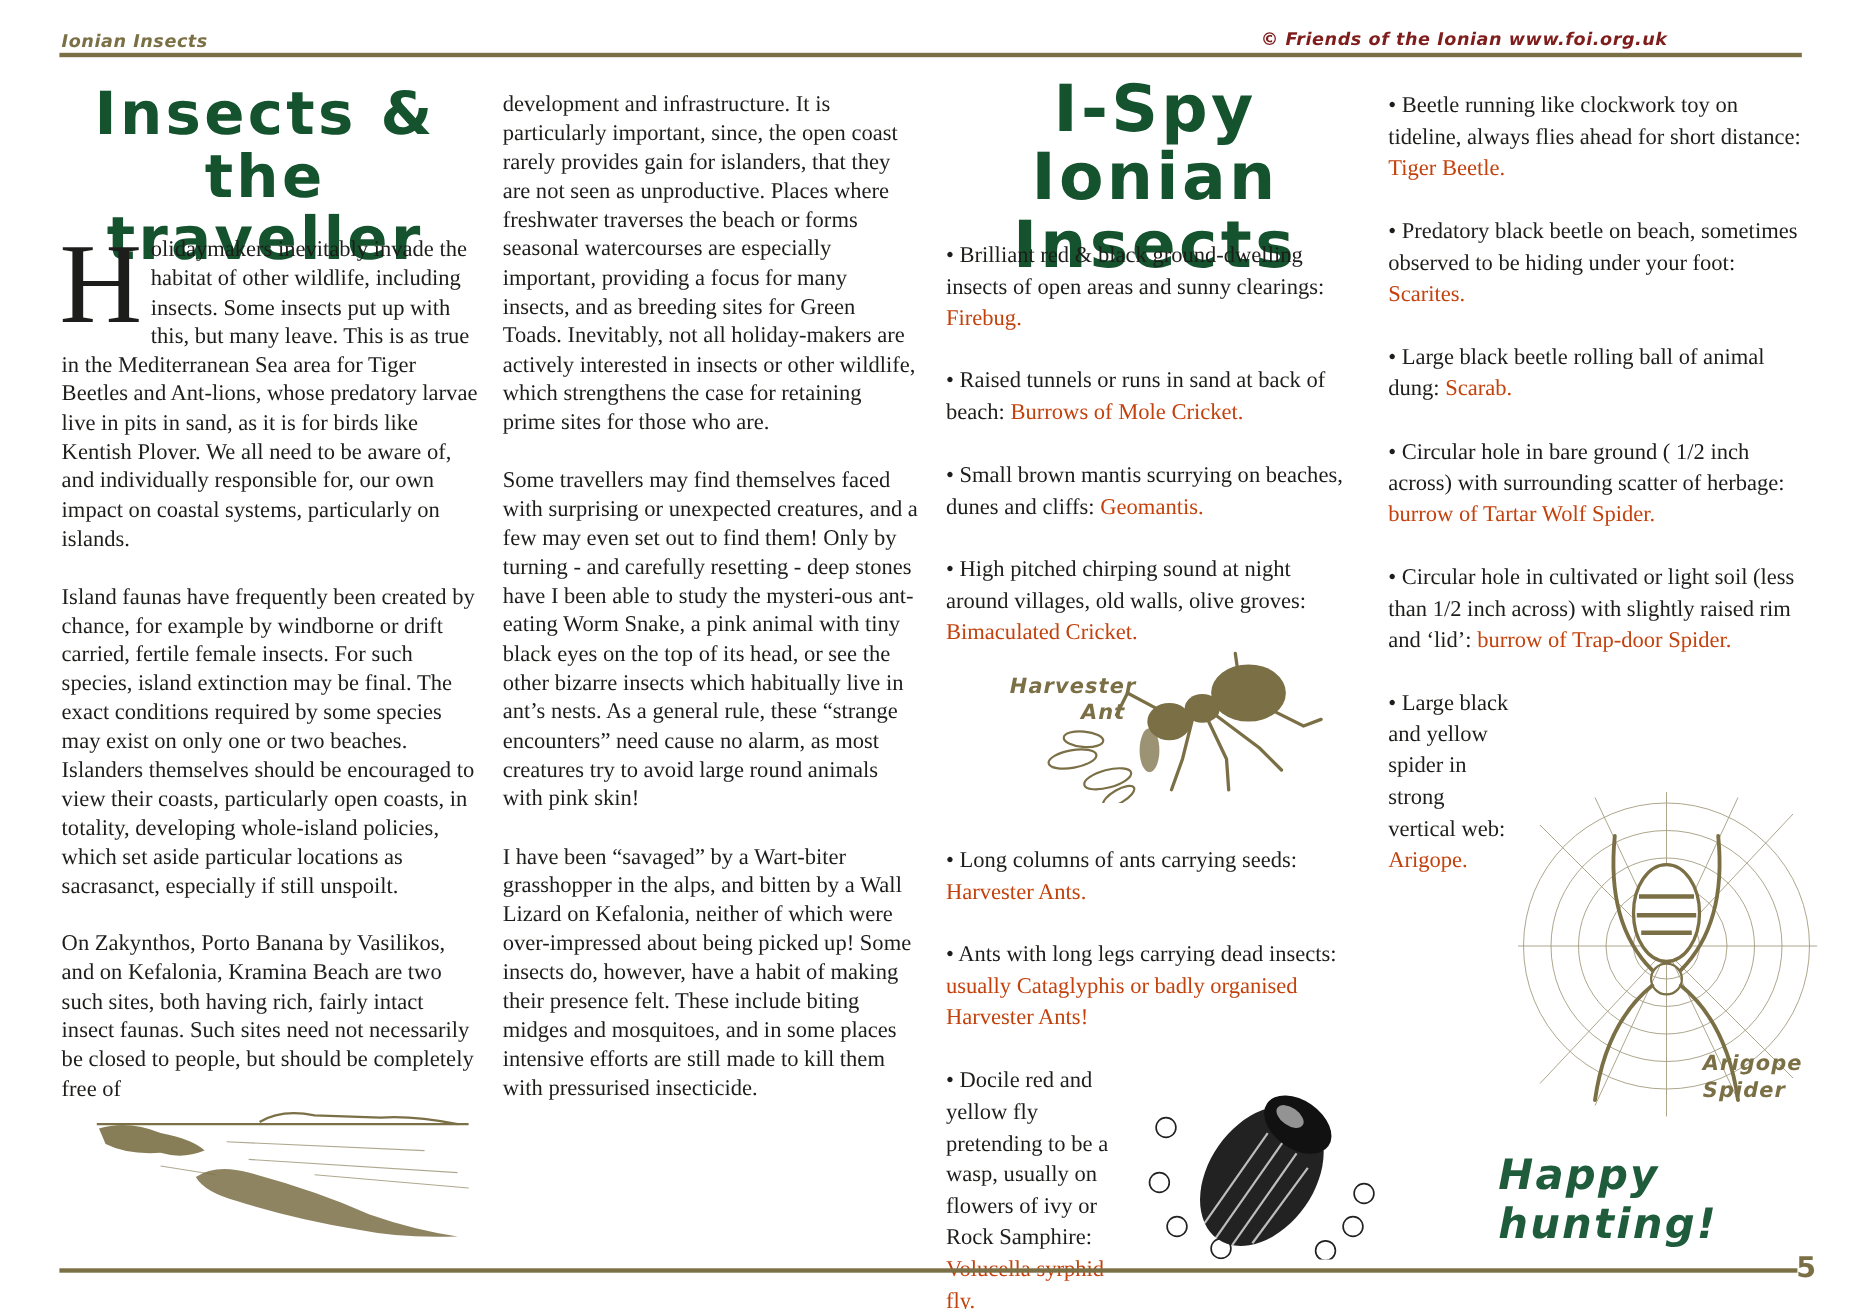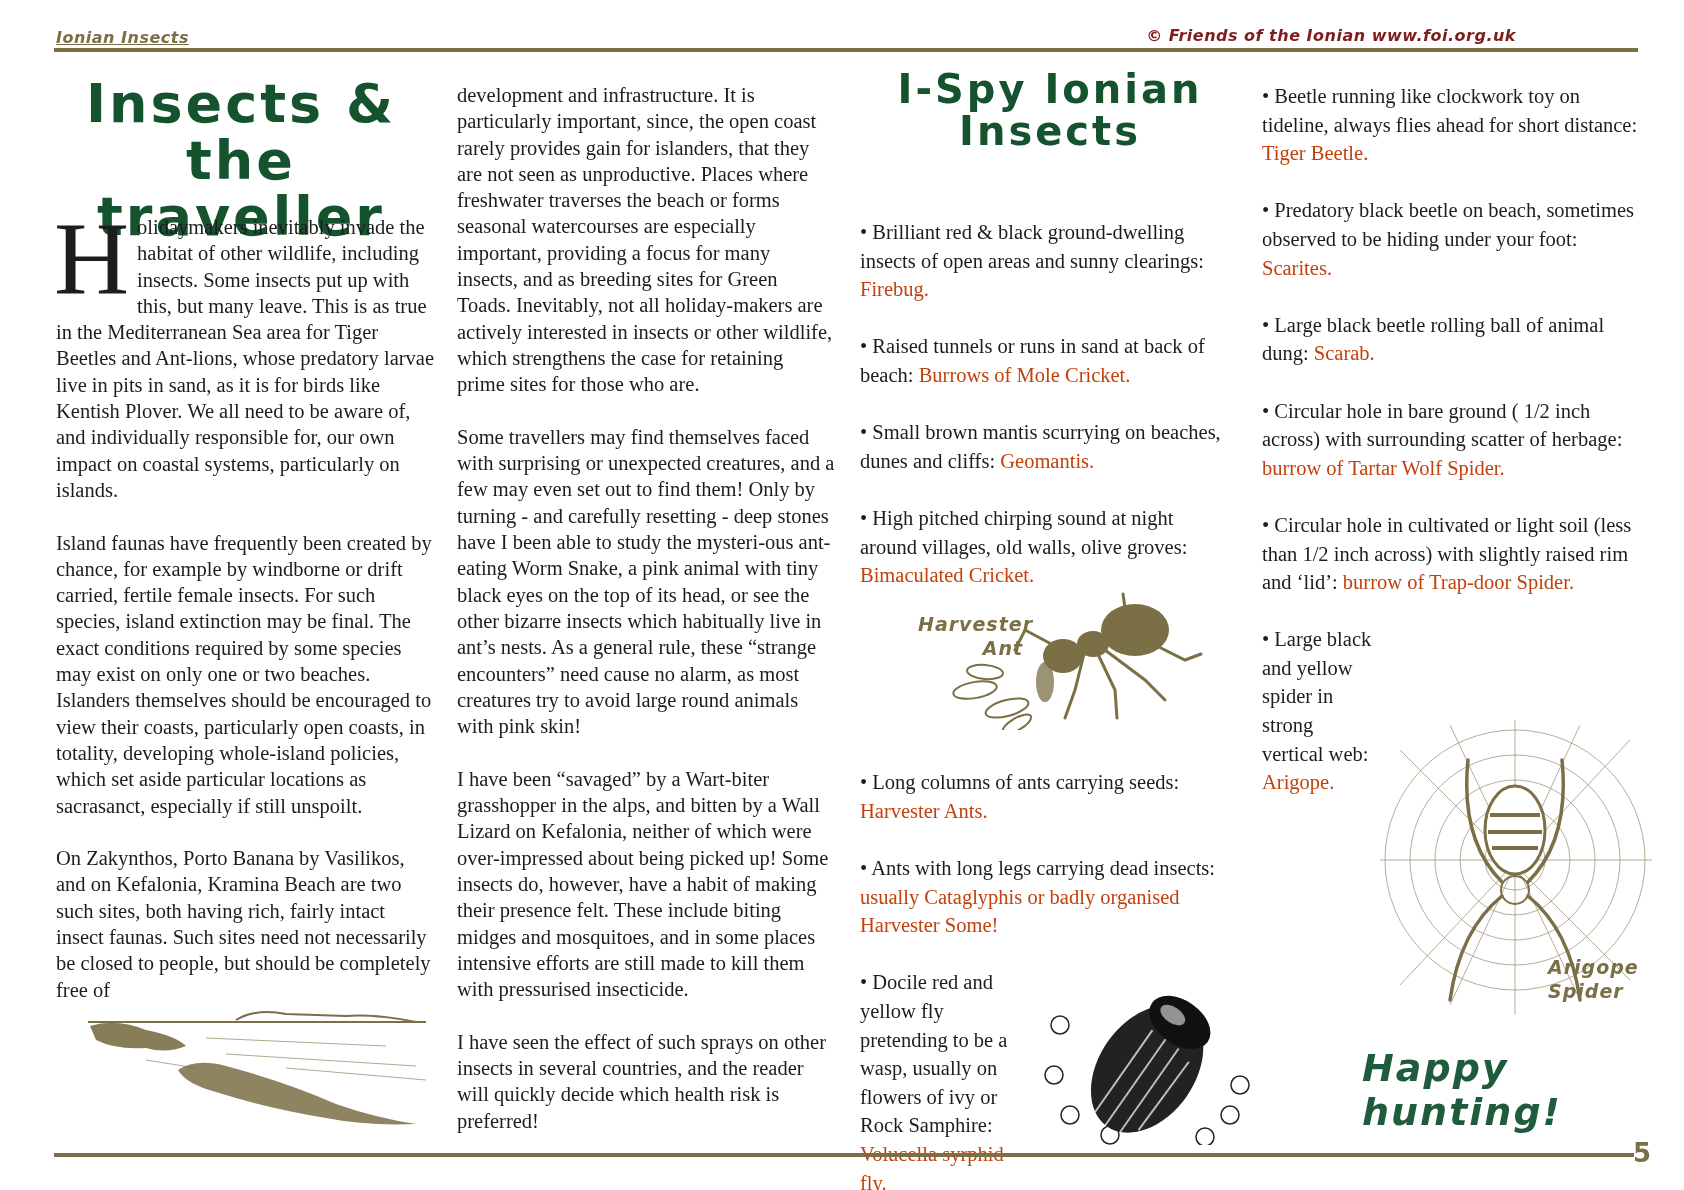--- a/index.html
+++ b/index.html
@@ -2,33 +2,33 @@
 <html><head>
 <meta charset="utf-8">
 <style>
   html, body { margin: 0; padding: 0; background: #ffffff; }
   body { width: 1684px; height: 1190px; position: relative; overflow: hidden;
          font-family: "Liberation Serif", "DejaVu Serif", serif; color: #1d1d1b; }
   .green { color: #c2410c; }
 
   
   .hdr-left { position: absolute; left: 56px; top: 28px; font-family: "DejaVu Sans", sans-serif;
-              font-style: italic; font-weight: bold; font-size: 16px; color: #7a6f45; letter-spacing: 0.5px; text-decoration: underline; }
+              font-style: italic; font-weight: bold; font-size: 16px; color: #7a6f45; letter-spacing: 0.5px; }
   .hdr-right { position: absolute; right: 168px; top: 26px; font-family: "DejaVu Sans", sans-serif;
                font-style: italic; font-weight: bold; font-size: 16px; color: #7f1d1d; letter-spacing: 0.5px; }
   .hdr-rule { position: absolute; left: 54px; top: 48px; width: 1584px; height: 4px; background: #7a6f45; }
   .ftr-rule { position: absolute; left: 54px; top: 1153px; width: 1580px; height: 4px; background: #7a6f45; }
   .page-num { position: absolute; left: 1633px; top: 1138px; font-family: "DejaVu Sans", sans-serif;
               font-weight: bold; font-size: 26px; color: #7a6f45; }
 
   
   .title { position: absolute; font-family: "DejaVu Sans", sans-serif; font-weight: bold;
            color: #14532d; text-align: center; line-height: 1.05; letter-spacing: 3px; }
   .title1 { left: 56px; top: 76px; width: 370px; font-size: 54px; }
-  .title2 { left: 860px; top: 68px; width: 380px; font-size: 40px; }
+  .title2 { left: 860px; top: 68px; width: 380px; font-size: 59px; }
   .happy { position: absolute; left: 1362px; top: 1046px; font-family: "DejaVu Sans", sans-serif;
            font-weight: bold; font-style: italic; font-size: 38px; color: #1f5c3c; letter-spacing: 2px; }
 
   
   .col { position: absolute; font-size: 20.5px; line-height: 26.3px; }
   .col p { margin: 0 0 26.3px 0; }
   .col1 { left: 56px; top: 214px; width: 378px; }
   .col2 { left: 457px; top: 82px; width: 378px; }
   .col3 { left: 860px; top: 218px; width: 370px; font-size: 20.5px; line-height: 28.6px; }
   .col4 { left: 1262px; top: 82px; width: 380px; font-size: 20.5px; line-height: 28.6px; }
@@ -72,36 +72,35 @@
     <line x1="140" y1="46" x2="330" y2="58"></line>
     <line x1="200" y1="60" x2="340" y2="72"></line>
     <line x1="60" y1="52" x2="110" y2="60"></line>
   </g>
 </svg>
 
 <div class="col col2">
   <p>development and infrastructure.  It is particularly important, since, the open coast rarely provides gain for islanders, that they are not seen as unproductive. Places where freshwater traverses the beach or forms seasonal watercourses are especially important, providing a focus for many insects, and as breeding sites for Green Toads.  Inevitably, not all holiday-makers are actively interested in insects or other wildlife, which strengthens the case for retaining prime sites for those who are.</p>
   <p>Some travellers may find themselves faced with surprising or unexpected creatures, and a few may even set out to find them!  Only by turning - and carefully resetting - deep stones have I been able to study the mysteri-ous ant-eating Worm Snake, a pink animal with tiny black eyes on the top of its head, or see the other bizarre insects which habitually live in ant’s nests.  As a general rule, these “strange encounters” need cause no alarm, as most creatures try to avoid large round animals with pink skin!</p>
   <p>I have been “savaged” by a Wart-biter grasshopper in the alps, and bitten by a Wall Lizard on Kefalonia, neither of which were over-impressed about being picked up!  Some insects do, however, have a habit of making their presence felt.  These include biting midges and mosquitoes, and in some places intensive efforts are still made to kill them with pressurised insecticide.</p>
-  <p>I have seen the effect of such sprays on other insects in several countries, and the reader will quickly decide which health risk is preferred!</p>
 </div>
 
 <div class="title title2">
   <div>I-Spy Ionian</div>
   <div>Insects</div>
 </div>
 
 <div class="col col3">
   <div class="item"><span>• Brilliant red &amp; black ground-dwelling insects of open areas and sunny clearings: </span><span class="green">Firebug.</span></div>
   <div class="item"><span>• Raised tunnels or runs in sand at back of beach: </span><span class="green">Burrows of Mole Cricket.</span></div>
   <div class="item"><span>• Small brown mantis scurrying on beaches, dunes and cliffs: </span><span class="green">Geomantis.</span></div>
   <div class="item"><span>• High pitched chirping sound at night around villages, old walls, olive groves: </span><span class="green">Bimaculated Cricket.</span></div>
   <div style="height:150px"></div>
   <div class="item"><span>• Long columns of ants carrying seeds: </span><span class="green">Harvester Ants.</span></div>
-  <div class="item"><span>• Ants with long legs carrying dead insects: </span><span class="green">usually Cataglyphis or badly organised Harvester Some!</span></div>
+  <div class="item"><span>• Ants with long legs carrying dead insects: </span><span class="green">usually Cataglyphis or badly organised Harvester Ants!</span></div>
   <div class="item" style="width:175px; white-space:normal;"><span>• Docile red and yellow fly pretending to be a wasp, usually on flowers of ivy or Rock Samphire: </span><span class="green">Volucella syrphid fly.</span></div>
 </div>
 
 <div class="caption" style="left:918px; top:612px; width:105px;">
   <div>Harvester</div>
   <div>Ant</div>
 </div>
 <svg class="illus" style="left:945px; top:590px;" width="260" height="140" viewBox="0 0 260 140">
   <g fill="#7a6f45">
     <ellipse cx="190" cy="40" rx="34" ry="26"></ellipse>

